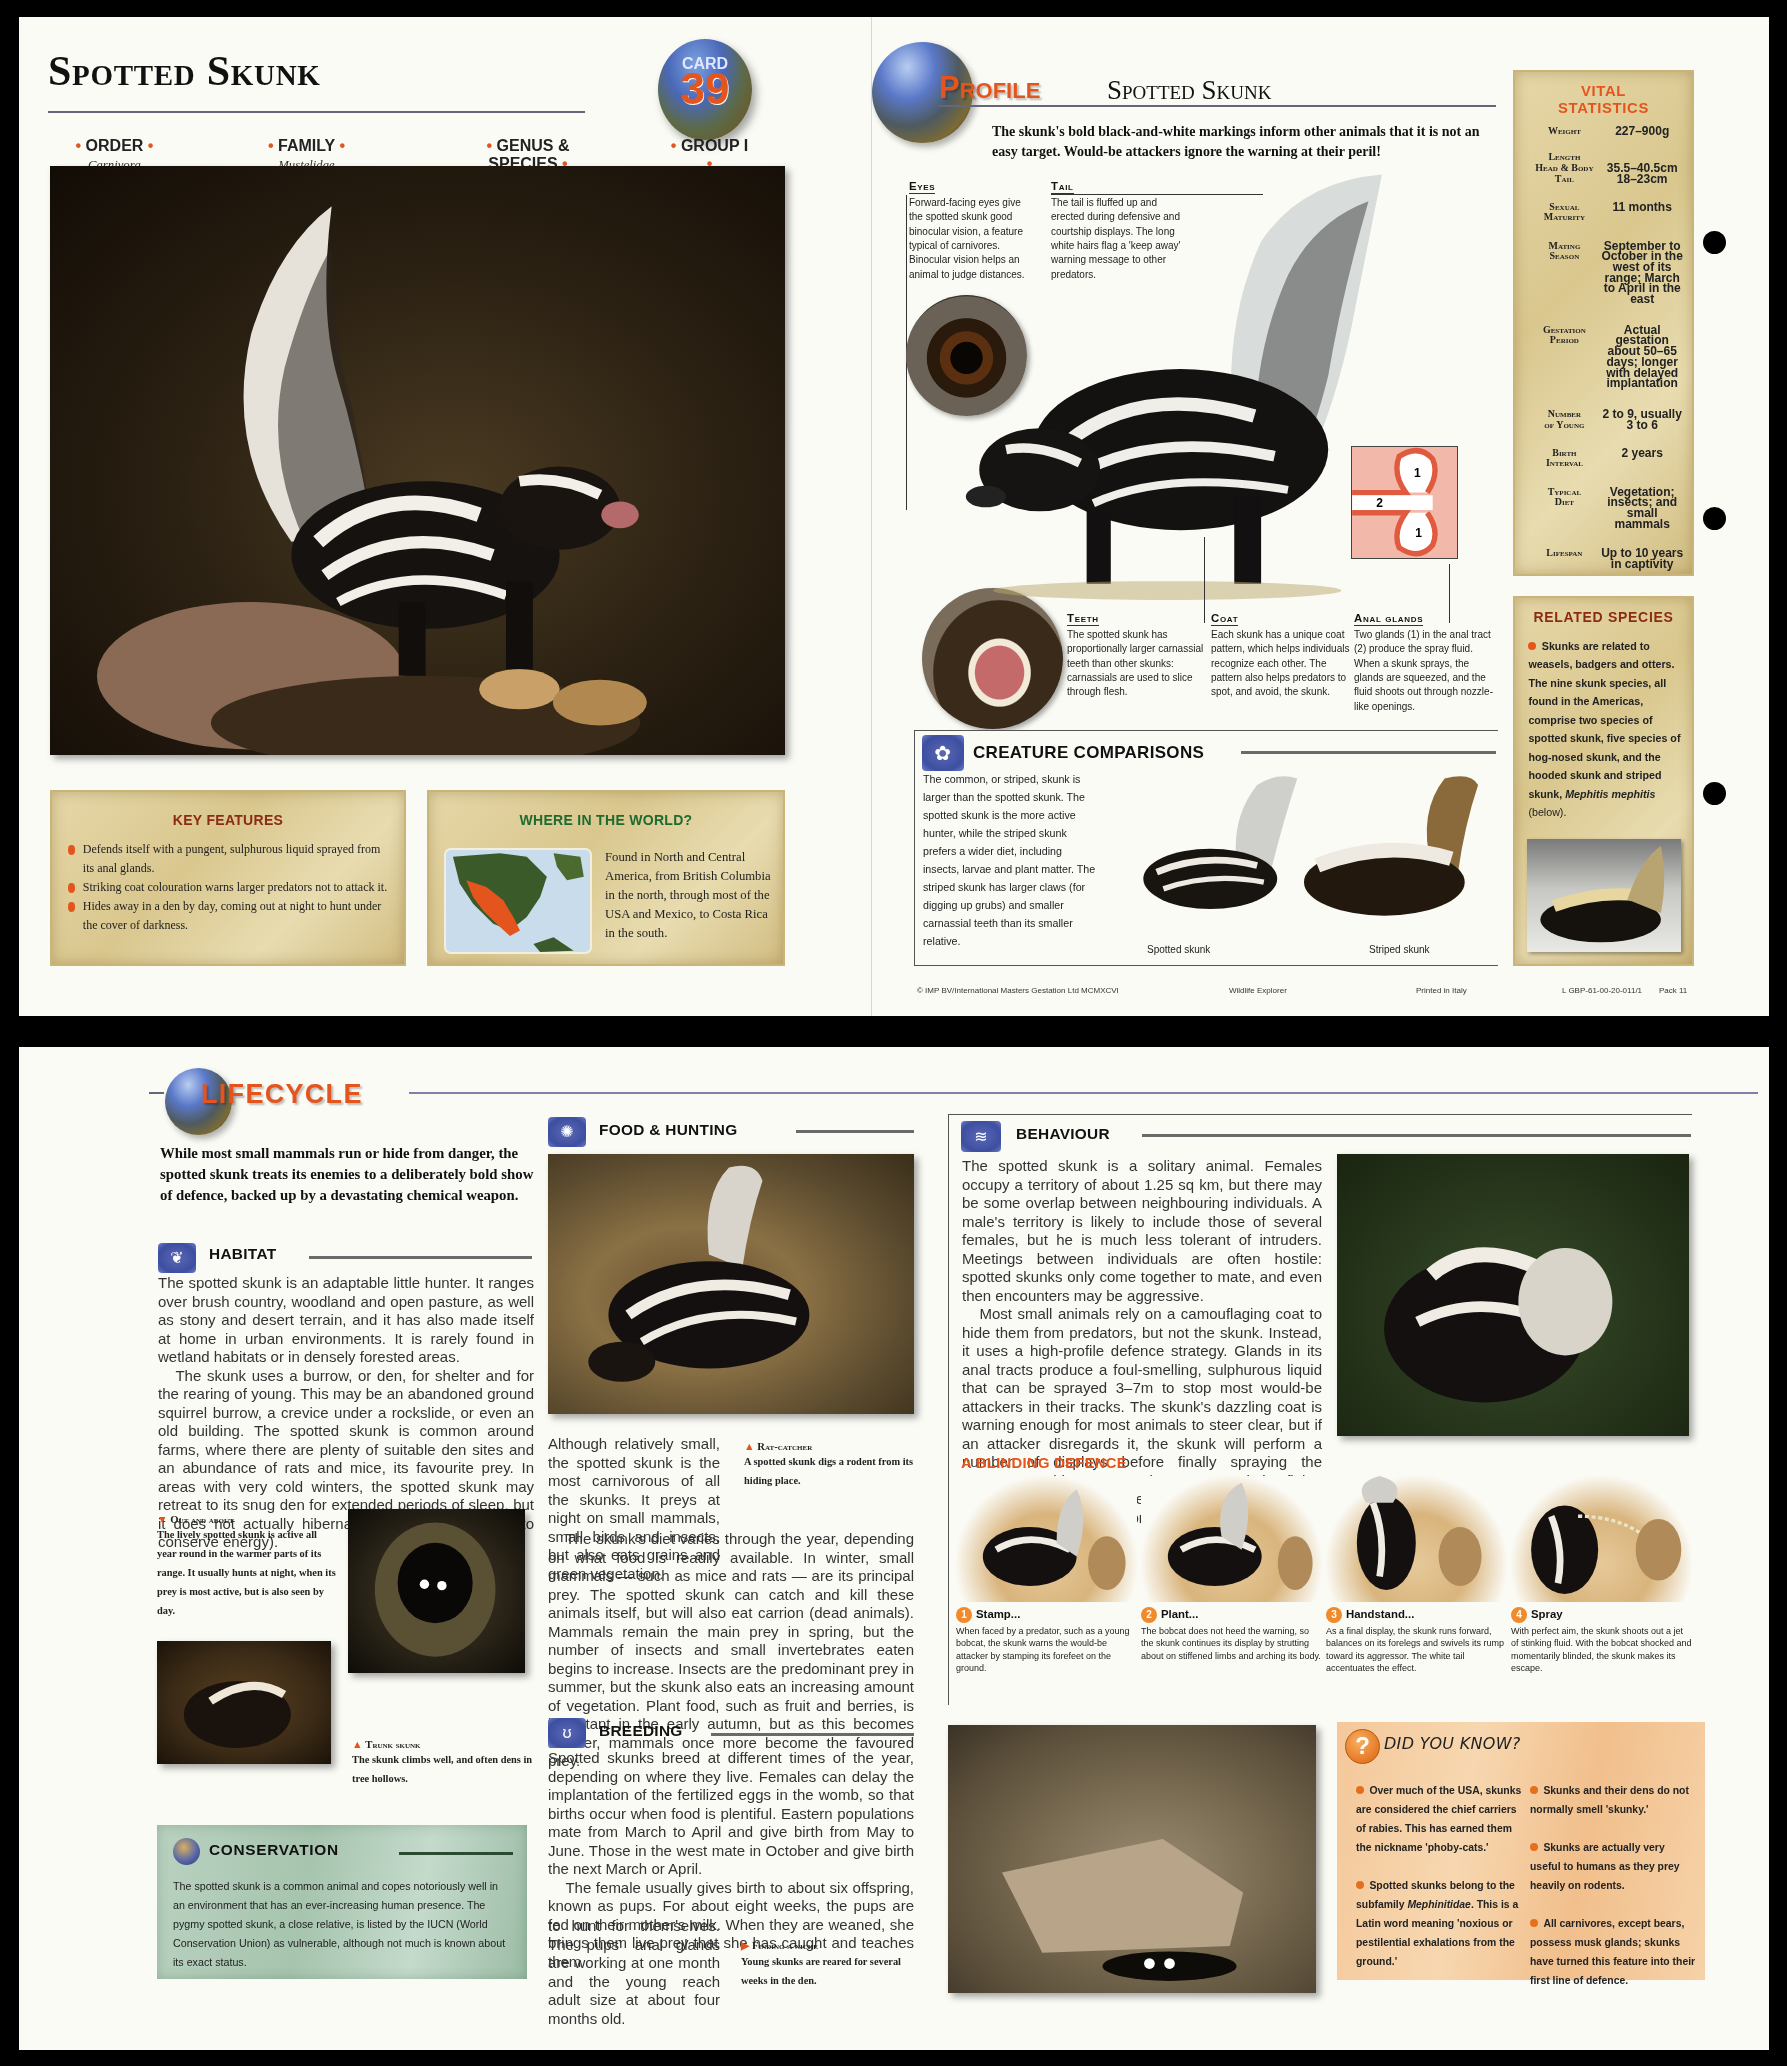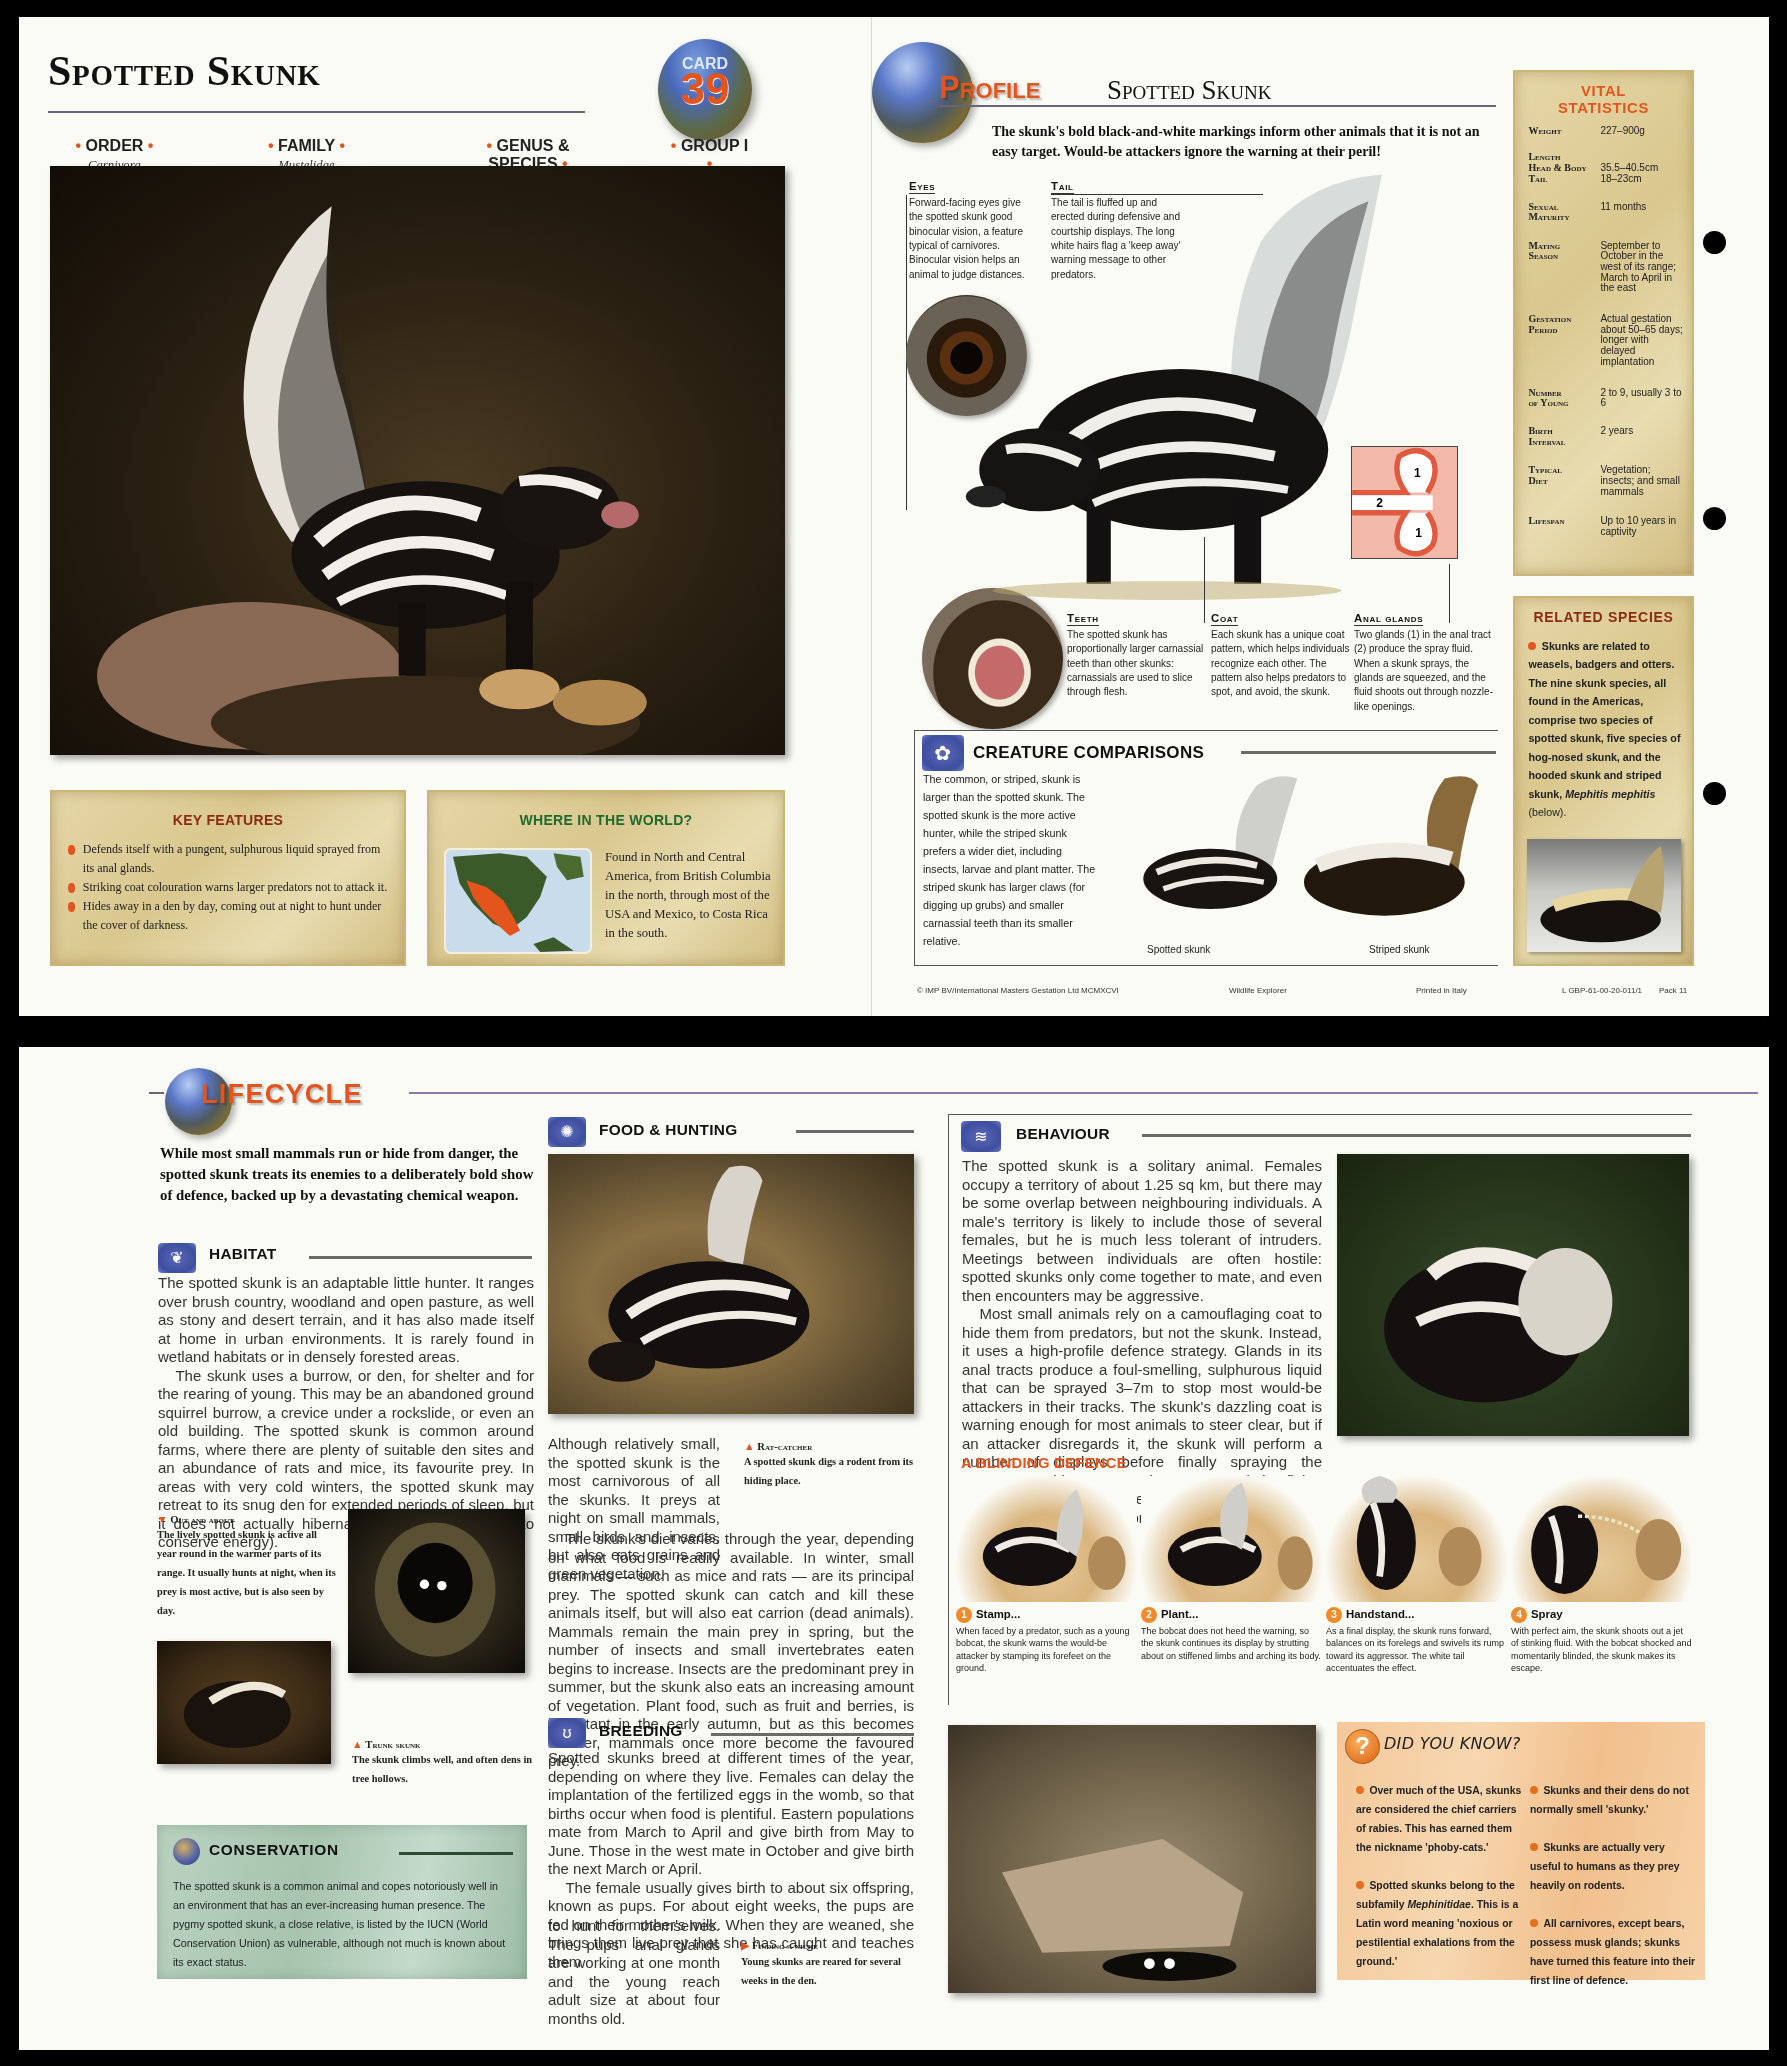--- a/index.html
+++ b/index.html
@@ -61,23 +61,23 @@
 
   .eye-inset { left: 906px; top: 295px; width: 121px; height: 121px; border-radius: 50%;
     background: radial-gradient(circle at 50% 52%, #0a0604 0 18%, #5a3010 19% 30%, #2a1a0c 31% 45%, #6a6256 46% 70%, #3c352c 71% 100%); box-shadow: 2.7px 2.7px 5.4px rgba(0,0,0,.35); }
   .teeth-inset { left: 922px; top: 588px; width: 141px; height: 141px; border-radius: 50%;
     background: radial-gradient(ellipse at 55% 60%, #c46a6a 0 22%, #f2ead8 23% 28%, #3a2a1a 29% 60%, #7a6c5a 61% 100%); box-shadow: 2.7px 2.7px 5.4px rgba(0,0,0,.35); }
 
   .gland-box { left: 1351px; top: 446px; width: 107px; height: 113px; background: #f0b8a8; border: 1.3px solid #444; overflow: hidden; }
 
   .vital { left: 1513px; top: 70px; width: 181px; height: 506px; }
   .vital h3 { text-align: center; color: #e4551e; font-size: 14.8px; font-weight: 900; line-height: 17.4px; margin-top: 10.7px; letter-spacing: 0.7px; }
-  .vrow { display: flex; margin: 0 8px 0 13.4px; }
+  .vrow { display: flex; margin: 0 8px 0 13.4px; text-align: center; }
   .vrow .k { width: 72px; font-family: "Liberation Serif", serif; font-weight: bold; font-variant: small-caps; font-size: 10px; line-height: 10.7px; color: #222; }
-  .vrow .v { flex: 1; font-weight: normal; font-size: 10px; line-height: 10.7px; color: #222; }
+  .vrow .v { flex: 1; font-weight: bold; font-size: 12px; line-height: 10.7px; color: #222; }
 
   .related { left: 1513px; top: 596px; width: 181px; height: 370px; }
   .related h3 { text-align: center; color: #8a2c14; font-size: 14px; font-weight: 900; margin-top: 10.7px; letter-spacing: 0.7px; }
   .related p { margin: 12px 10.7px 0 13.4px; font-weight: bold; font-size: 10.7px; line-height: 18.5px; color: #222; }
   .related .dot { display: inline-block; width: 8px; height: 8px; border-radius: 50%; background: #e4551e; margin-right: 5.4px; }
   .related-photo { left: 1527px; top: 839px; width: 154px; height: 113px; background: linear-gradient(180deg, #7a7a7a 0%, #c8c8c4 45%, #e8e8e4 100%); box-shadow: 2px 2px 4px rgba(0,0,0,.35); }
 
   .comp-box { left: 914px; top: 730px; width: 584px; height: 236px; border: 1.3px solid #555; border-right: none; background: #fbfbf6; }
   .sec-icon { position: absolute; width: 42px; height: 36px; background: radial-gradient(ellipse, #5a68b4 0%, #3e4ea0 70%, #7080c8 100%); border-radius: 4px; color: #fff; text-align: center; font-size: 20px; line-height: 36px; }
   .sec-title { position: absolute; font-size: 17px; font-weight: bold; color: #111; letter-spacing: 0.3px; }

